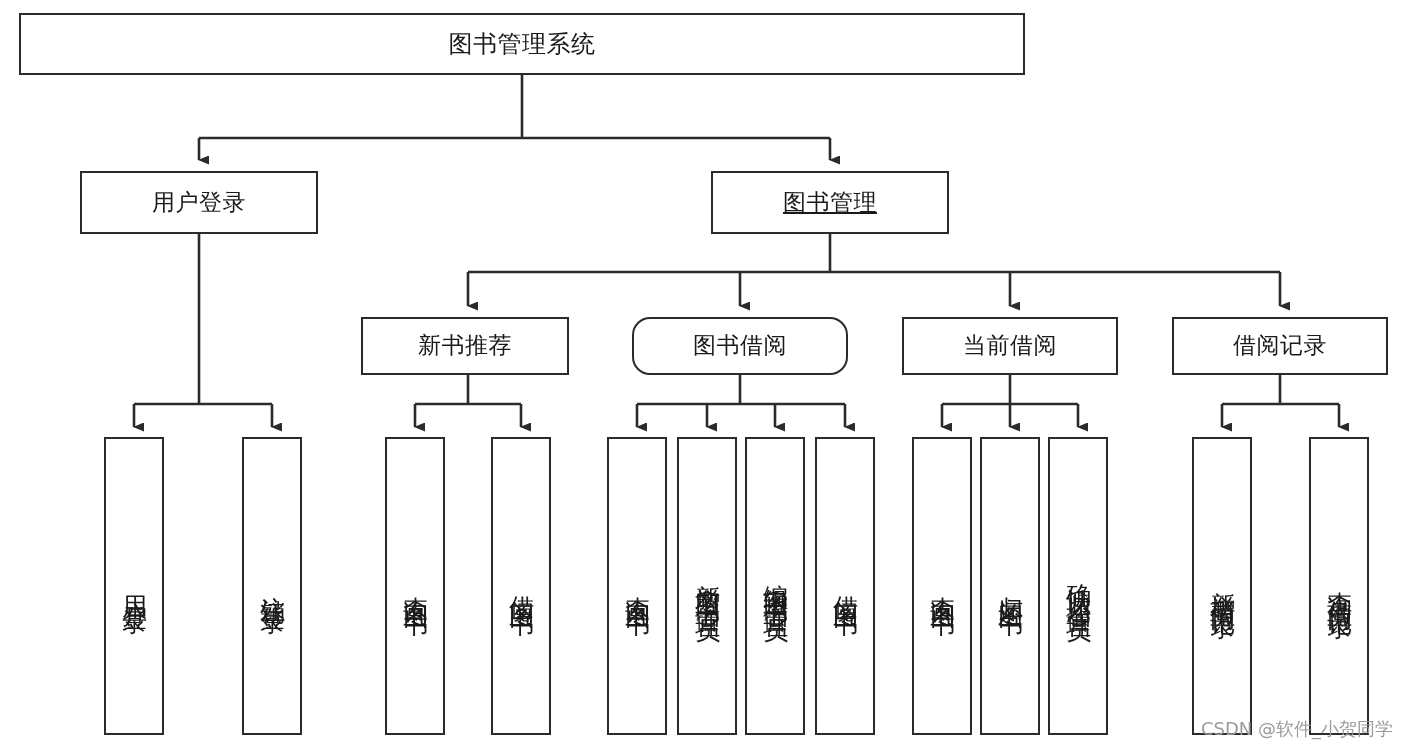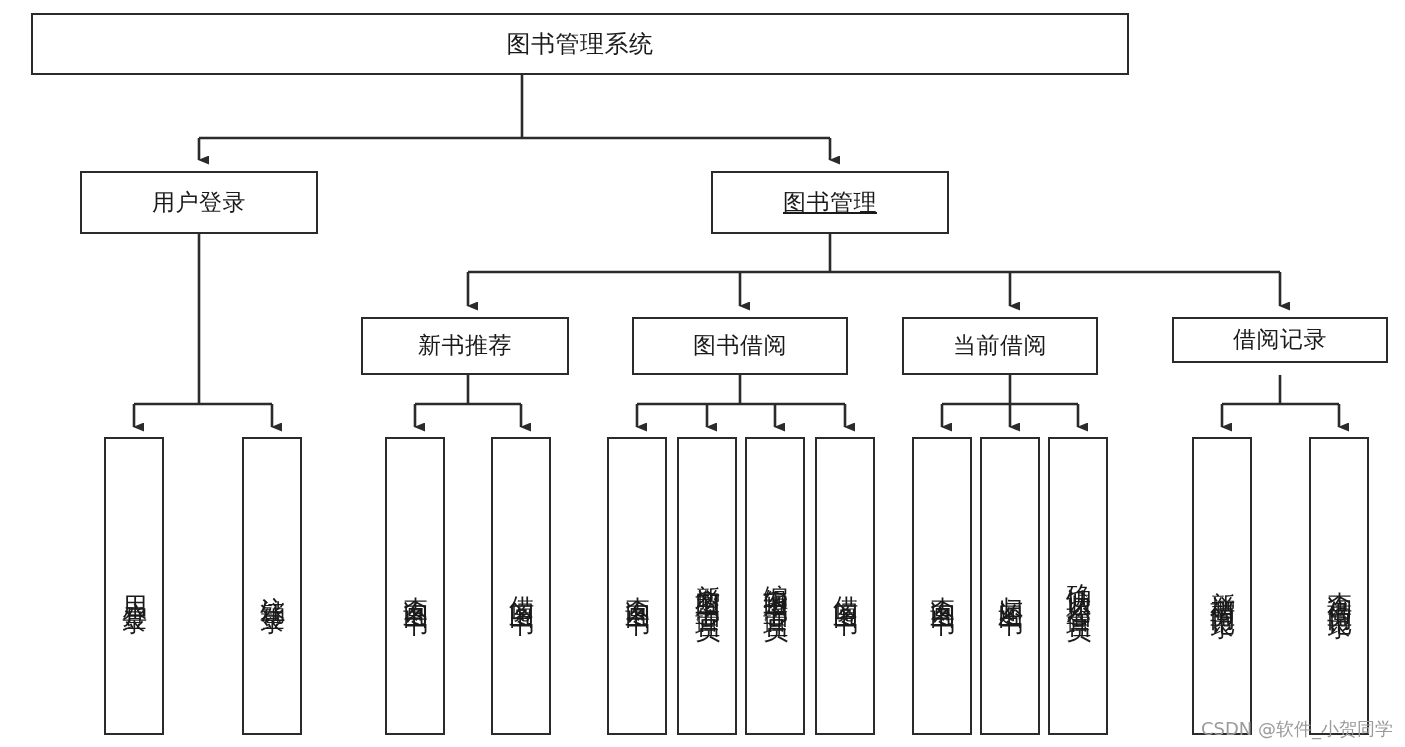--- a/index.html
+++ b/index.html
@@ -123,41 +123,41 @@
       <path d="M1010,404 L1010,427" marker-end="url(#arrow)"></path>
       <path d="M1078,404 L1078,427" marker-end="url(#arrow)"></path>
 
       <path d="M1280,375 L1280,404"></path>
       <path d="M1222,404 L1339,404"></path>
       <path d="M1222,404 L1222,427" marker-end="url(#arrow)"></path>
       <path d="M1339,404 L1339,427" marker-end="url(#arrow)"></path>
     </g>
   </svg>
 
-  <div class="node h root" style="left:31px; top:13px; width:1098px; height:62px;">
+  <div class="node h root" style="left:19px; top:13px; width:1006px; height:62px;">
     <span class="node-label">图书管理系统</span>
   </div>
 
   <div class="node h" style="left:80px; top:171px; width:238px; height:63px;">
     <span class="node-label">用户登录</span>
   </div>
   <div class="node h" style="left:711px; top:171px; width:238px; height:63px;text-decoration:underline;">
     <span class="node-label">图书管理</span>
   </div>
 
   <div class="node h" style="left:361px; top:317px; width:208px; height:58px;">
     <span class="node-label">新书推荐</span>
   </div>
-  <div class="node h" style="left:632px; top:317px; width:216px; height:58px;">
+  <div class="node h" style="left:632px; top:317px; width:216px; height:58px;border-radius:18px;">
     <span class="node-label">图书借阅</span>
   </div>
-  <div class="node h" style="left:902px; top:317px; width:196px; height:58px;">
+  <div class="node h" style="left:902px; top:317px; width:216px; height:58px;">
     <span class="node-label">当前借阅</span>
   </div>
-  <div class="node h" style="left:1172px; top:317px; width:216px; height:46px;">
+  <div class="node h" style="left:1172px; top:317px; width:216px; height:58px;">
     <span class="node-label">借阅记录</span>
   </div>
 
   <div class="node v" style="left:104px; top:437px; width:60px; height:298px;">
     <span class="node-label">用户登录</span>
   </div>
   <div class="node v" style="left:242px; top:437px; width:60px; height:298px;">
     <span class="node-label">注销登录</span>
   </div>
 

